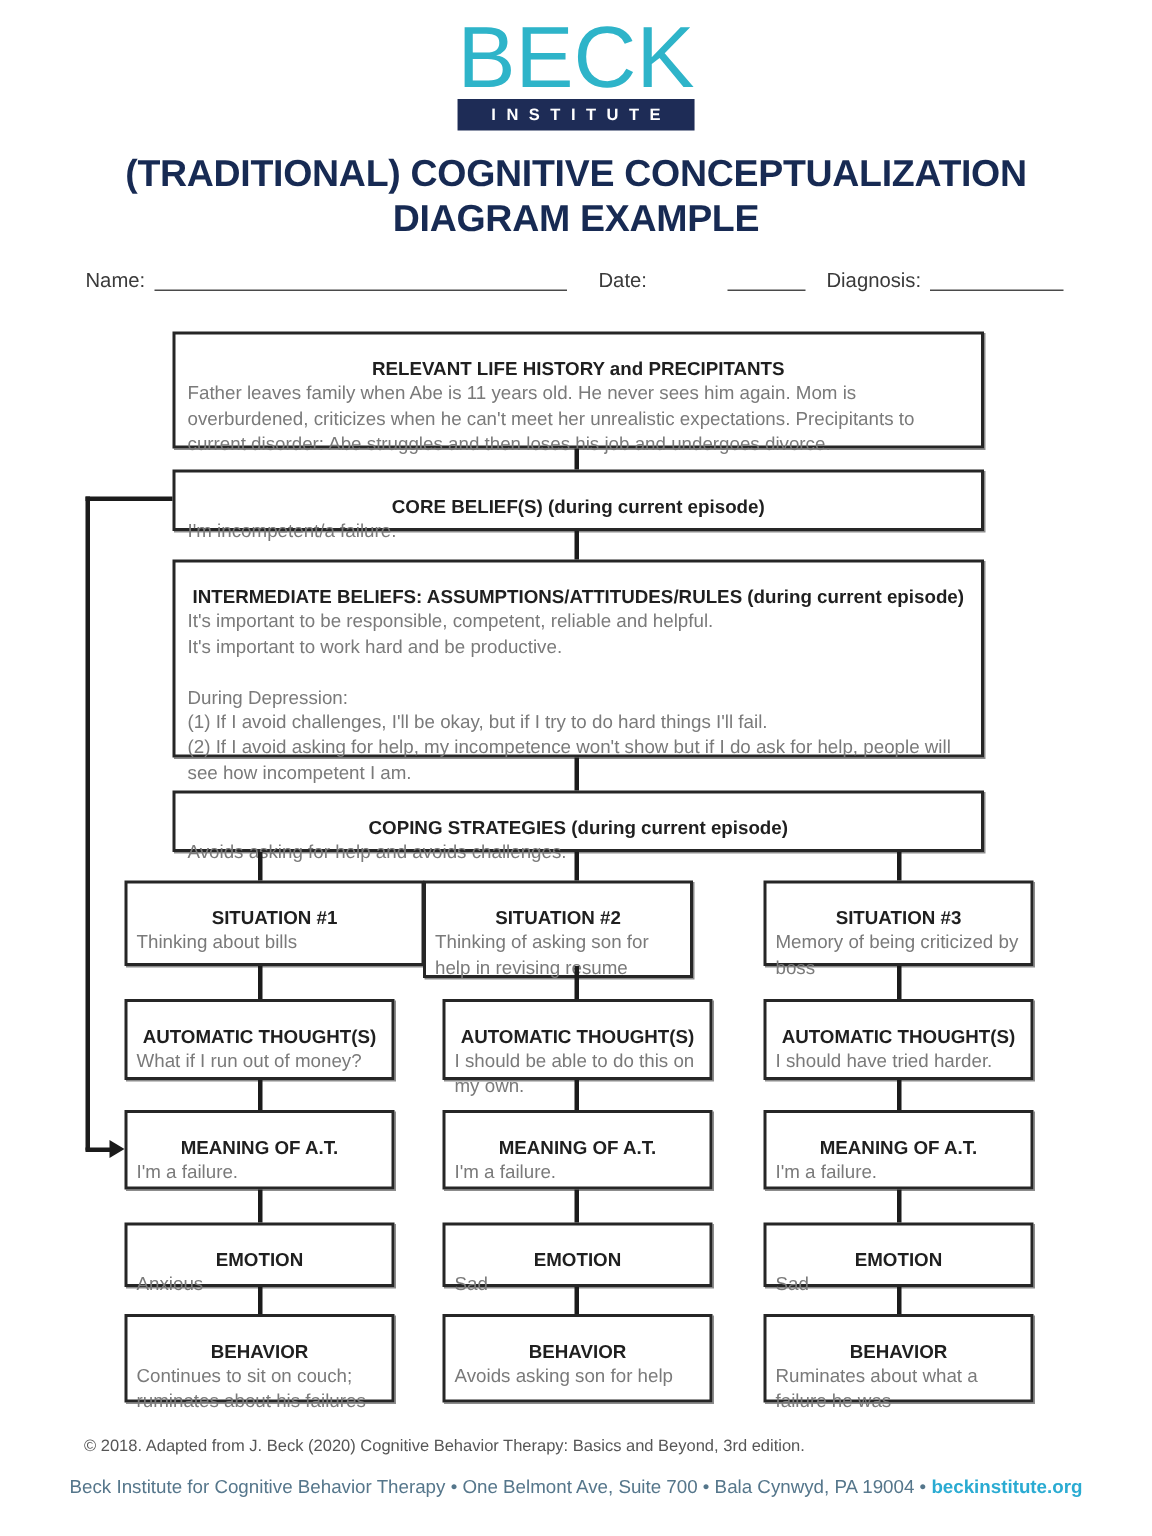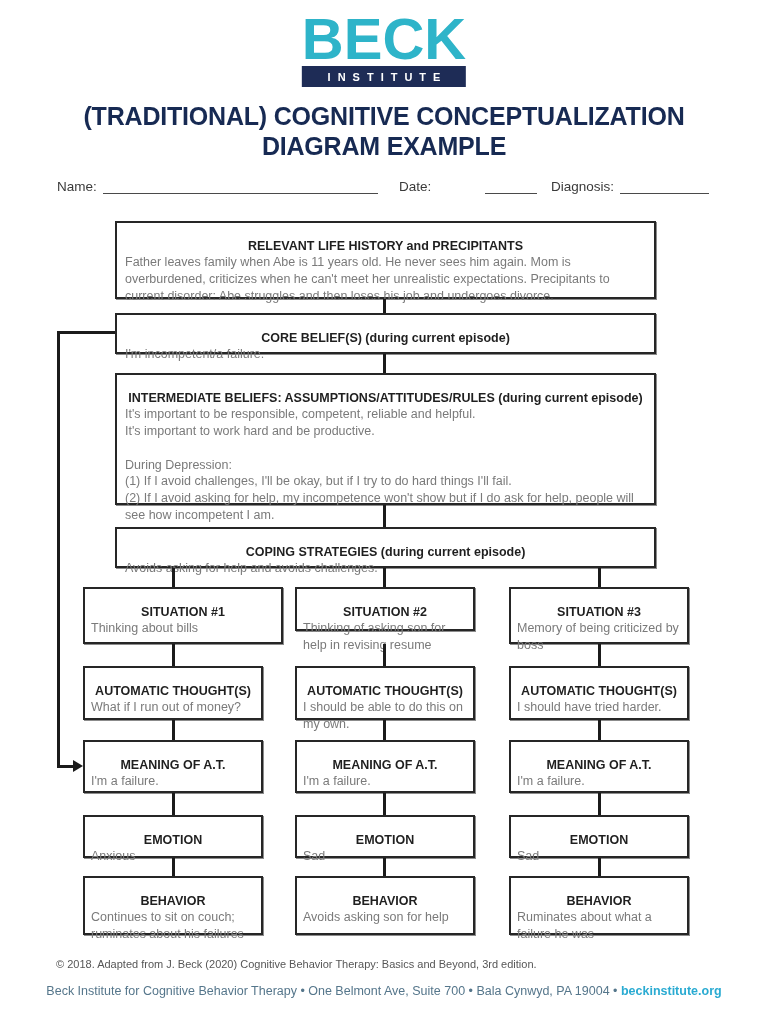--- a/index.html
+++ b/index.html
@@ -3,21 +3,21 @@
 <meta charset="utf-8">
 <style>
   html,body{margin:0;padding:0;background:#e8e8e8;}
   .page{
     position:relative;width:768px;height:1024px;margin:0 auto;background:#ffffff;
     font-family:"Liberation Sans","DejaVu Sans",sans-serif;overflow:hidden;
   }
   
   .logo{position:absolute;top:12px;left:50%;transform:translateX(-50%);text-align:center;}
   .logo-beck{
-    font-size:58px;font-weight:700;color:#2eb4c9;line-height:0.92;letter-spacing:0px;
+    font-size:58px;font-weight:400;color:#2eb4c9;line-height:0.92;letter-spacing:0px;
   }
   .logo-institute{
     margin-top:1px;background:#1e2c56;color:#ffffff;font-size:11px;font-weight:bold;
     letter-spacing:7px;padding:5px 3px 4px 10px;text-align:center;
   }
   
   .title{
     position:absolute;top:101px;left:0;width:768px;text-align:center;
     color:#172a53;font-size:25px;font-weight:800;line-height:1.2;letter-spacing:-0.2px;
   }
@@ -118,21 +118,21 @@
   </div>
   <div class="box colbox" style="left:83px;top:815px;width:180px;height:43px">
     <div class="bt">EMOTION</div>
     <div class="bb">Anxious</div>
   </div>
   <div class="box colbox" style="left:83px;top:876px;width:180px;height:59px">
     <div class="bt">BEHAVIOR</div>
     <div class="bb">Continues to sit on couch; ruminates about his failures</div>
   </div>
 
-  <div class="box colbox" style="left:295px;top:587px;width:180px;height:44px">
+  <div class="box colbox" style="left:282px;top:587px;width:180px;height:65px">
     <div class="bt">SITUATION #2</div>
     <div class="bb">Thinking of asking son for help in revising resume</div>
   </div>
   <div class="box colbox" style="left:295px;top:666px;width:180px;height:54px">
     <div class="bt">AUTOMATIC THOUGHT(S)</div>
     <div class="bb">I should be able to do this on my own.</div>
   </div>
   <div class="box colbox" style="left:295px;top:740px;width:180px;height:53px">
     <div class="bt">MEANING OF A.T.</div>
     <div class="bb">I'm a failure.</div>

